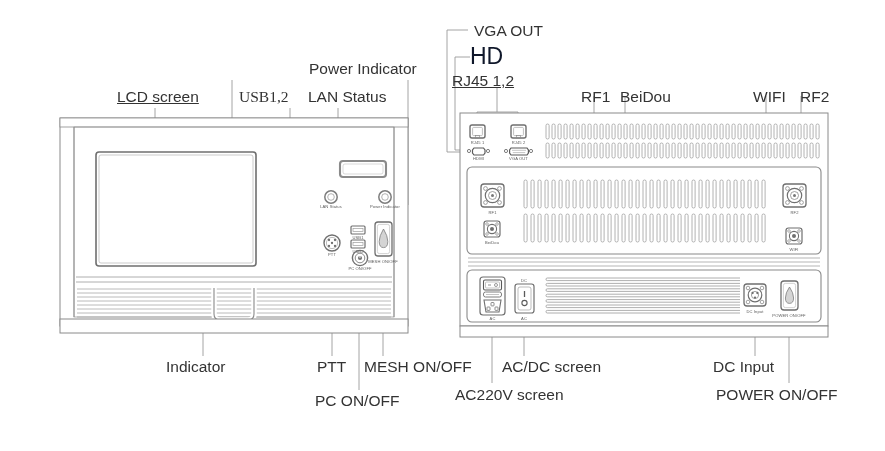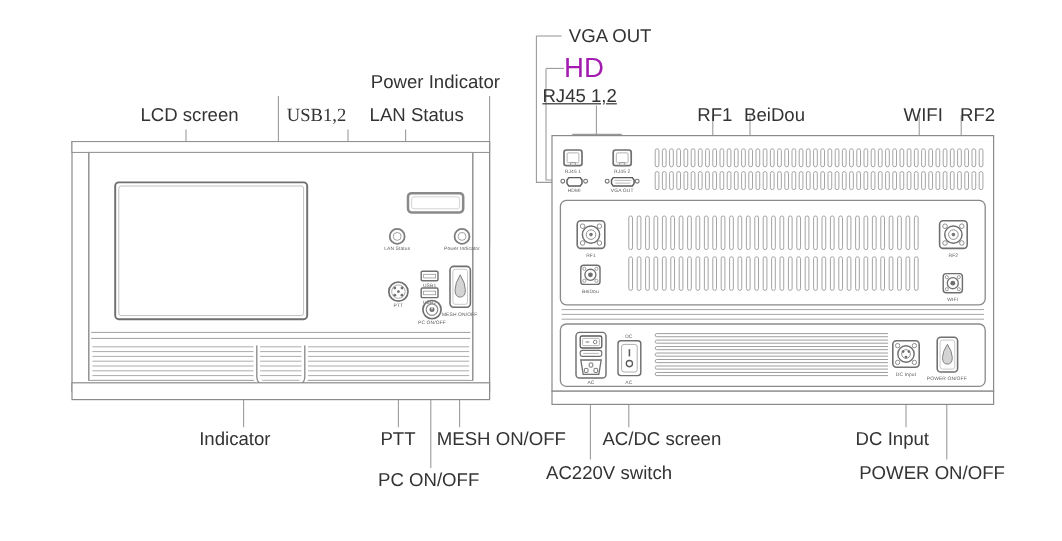--- a/index.html
+++ b/index.html
@@ -3,21 +3,21 @@
 <meta charset="utf-8">
 <style>
   html,body{margin:0;padding:0;background:#ffffff;}
   body{width:885px;height:451px;overflow:hidden;position:relative;
        font-family:"Liberation Sans",sans-serif;color:#333333;}
   #stage{position:absolute;left:0;top:0;width:885px;height:451px;}
   svg{position:absolute;left:0;top:0;}
   .callout{position:absolute;white-space:nowrap;color:#333333;
            font-family:"Liberation Sans",sans-serif;}
   .cl-lg{font-size:15.5px;}
-  .cl-hd{font-size:23px;color:#a21caf;}
+  .cl-hd{font-size:23px;color:#0f172a;}
   .micro{font-size:4.1px;fill:#5b5b5b;font-family:"Liberation Sans",sans-serif;
          text-anchor:middle;letter-spacing:.1px;}
 </style>
 </head>
 <body>
 
 <div id="stage">
 
 <svg width="885" height="451" viewBox="0 0 885 451">
   <defs>
@@ -473,21 +473,21 @@
       <rect x="783.4" y="283.4" width="12.2" height="24.2" rx="2" fill="none" stroke="#b5b5b5" stroke-width="0.6"></rect>
       <path d="M789.5 287 Q785.4 293 785.4 298 Q785.4 303.4 789.5 303.4 Q793.6 303.4 793.6 298 Q793.6 293 789.5 287 Z" fill="#d4d4d4" stroke="#7d7d7d" stroke-width="0.8"></path>
       <text class="micro" x="789" y="317">POWER ON/OFF</text>
     </g>
   </g>
 </svg>
 
 
 <div class="callout cl-lg" style="left:309px; top:60px;">Power Indicator</div>
 
-<div class="callout cl-lg" style="left:117px; top:88px;">LCD screen</div>
+<div class="callout cl-lg" style="left:117px; top:88px;text-decoration:underline;">LCD screen</div>
 
 <div class="callout cl-lg" style="left:239px; top:88px;font-family:Liberation Serif, serif;">USB1,2</div>
 
 <div class="callout cl-lg" style="left:308px; top:88px;">LAN Status</div>
 
 <div class="callout cl-lg" style="left:166px; top:358px;">Indicator</div>
 
 <div class="callout cl-lg" style="left:317px; top:358px;">PTT</div>
 
 <div class="callout cl-lg" style="left:364px; top:358px;">MESH ON/OFF</div>
@@ -503,19 +503,19 @@
 <div class="callout cl-lg" style="left:581px; top:88px;">RF1</div>
 
 <div class="callout cl-lg" style="left:620px; top:88px;">BeiDou</div>
 
 <div class="callout cl-lg" style="left:753px; top:88px;">WIFI</div>
 
 <div class="callout cl-lg" style="left:800px; top:88px;">RF2</div>
 
 <div class="callout cl-lg" style="left:502px; top:358px;">AC/DC screen</div>
 
-<div class="callout cl-lg" style="left:455px; top:386px;">AC220V switch</div>
+<div class="callout cl-lg" style="left:455px; top:386px;">AC220V screen</div>
 
 <div class="callout cl-lg" style="left:713px; top:358px;">DC Input</div>
 
 <div class="callout cl-lg" style="left:716px; top:386px;">POWER ON/OFF</div>
 
 </div>
 
 </body></html>

